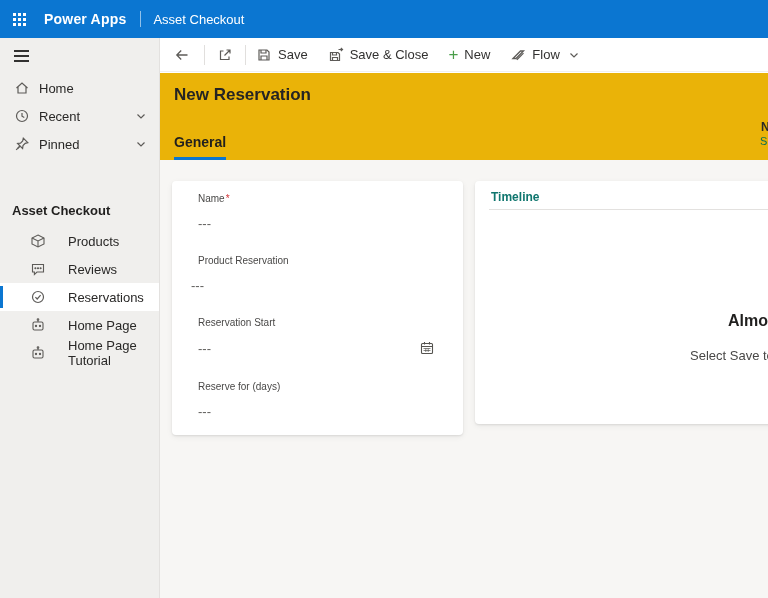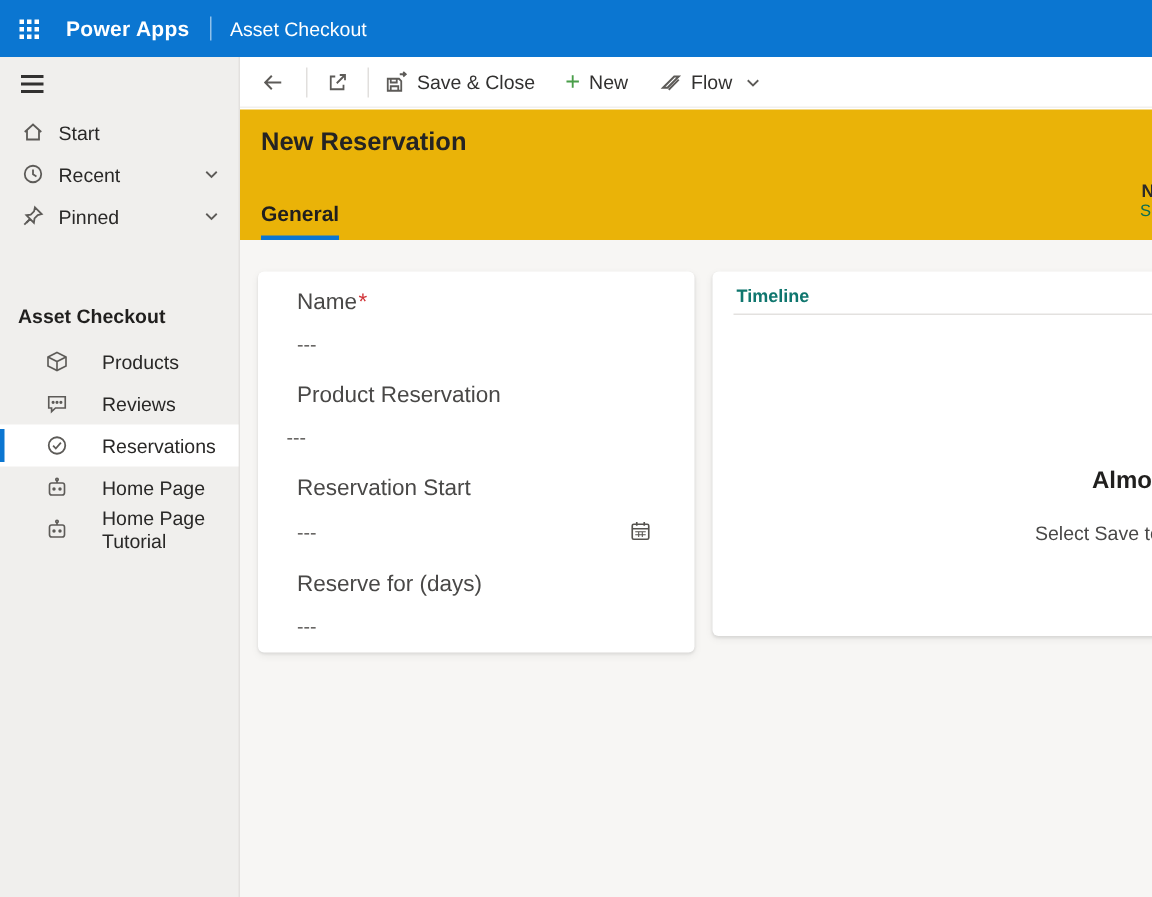--- a/index.html
+++ b/index.html
@@ -57,21 +57,21 @@
 
   .content { position:absolute; left:0; top:122px; right:0; height:438px; background:#f7f6f4; }
 
   .card { position:absolute; background:#fff; border-radius:4px;
     box-shadow:0 1px 2px rgba(0,0,0,.09), 0 2px 6px rgba(0,0,0,.06); }
   .card-form { left:12px; top:21px; width:291px; height:254px; }
   .card-timeline { left:315px; top:21px; width:460px; height:243px; }
 
   .field { position:absolute; left:26px; right:24px; }
   .f0 { top:12px; } .f1 { top:74px; } .f2 { top:136px; } .f3 { top:200px; }
-  .field .lbl { font-size:15px; color:#494847; }
+  .field .lbl { font-size:10px; color:#494847; }
   .field .req { color:#d13438; margin-left:1px; }
   .field .valrow { display:flex; align-items:center; justify-content:space-between; margin-top:12px; cursor:text; }
   .field .val { font-size:13px; color:#5f5d5b; }
   .field .cal { width:16px; height:16px; color:#55534f; margin-right:4px; cursor:pointer; }
 
   .tl-title { position:absolute; left:16px; top:9px; font-size:12px; font-weight:700; color:#0f766e; }
   .tl-divider { position:absolute; left:14px; right:0; top:28px; height:1px; background:#e3e1df; }
   .tl-headline { position:absolute; left:253px; top:131px; font-size:16px; font-weight:700; color:#201f1e; white-space:nowrap; }
   .tl-subtext  { position:absolute; left:215px; top:167px; font-size:13px; color:#494847; white-space:nowrap; }
 
@@ -110,21 +110,21 @@
         </div>
     </div>
 
     <div class="nav-top">
       <div class="nav-item">
         <span class="ic">
           <svg viewBox="0 0 16 16" fill="none" stroke="currentColor" stroke-width="1.2">
               <path d="M2.5 8 8 3l5.5 5M4 7v6h8V7"></path>
             </svg>
         </span>
-        <span>Start</span>
+        <span>Home</span>
       </div>
       <div class="nav-item">
         <span class="ic">
           <svg viewBox="0 0 16 16" fill="none" stroke="currentColor" stroke-width="1.2">
               <circle cx="8" cy="8" r="5.5"></circle>
               <path d="M8 5v3.2l2.3 1.4"></path>
             </svg>
         </span>
         <span>Recent</span>
         <span class="chev">
@@ -220,20 +220,29 @@
       </div>
       <div class="cmd-divider"></div>
       <div class="cmd" style="padding:0 12px;">
         <span class="ic">
           <svg viewBox="0 0 16 16" fill="none" stroke="currentColor" stroke-width="1.2">
               <path d="M6.5 4H3.5v8.5H12V9.5M9.5 3H13v3.5M13 3 7.5 8.5"></path>
             </svg>
         </span>
       </div>
       <div class="cmd-divider"></div>
+      <div class="cmd">
+        <span class="ic">
+          <svg viewBox="0 0 16 16" fill="none" stroke="currentColor" stroke-width="1.2">
+              <path d="M3 3h8l2 2v8H3z"></path>
+              <path d="M5 3v3h5V3M5 13V9h6v4"></path>
+            </svg>
+        </span>
+        <span>Save</span>
+      </div>
       <div class="cmd">
         <span class="ic">
           <svg viewBox="0 0 16 16" fill="none" stroke="currentColor" stroke-width="1.2">
               <path d="M2.5 5.5h7.5l1.5 1.5v6.5H2.5z"></path>
               <path d="M4.5 5.5v2.5h4V5.5M4.5 13.5v-3h5v3"></path>
               <path d="M10.5 2.5h4M12.8 1 14.5 2.5 12.8 4"></path>
             </svg>
         </span>
         <span>Save &amp; Close</span>
       </div>

